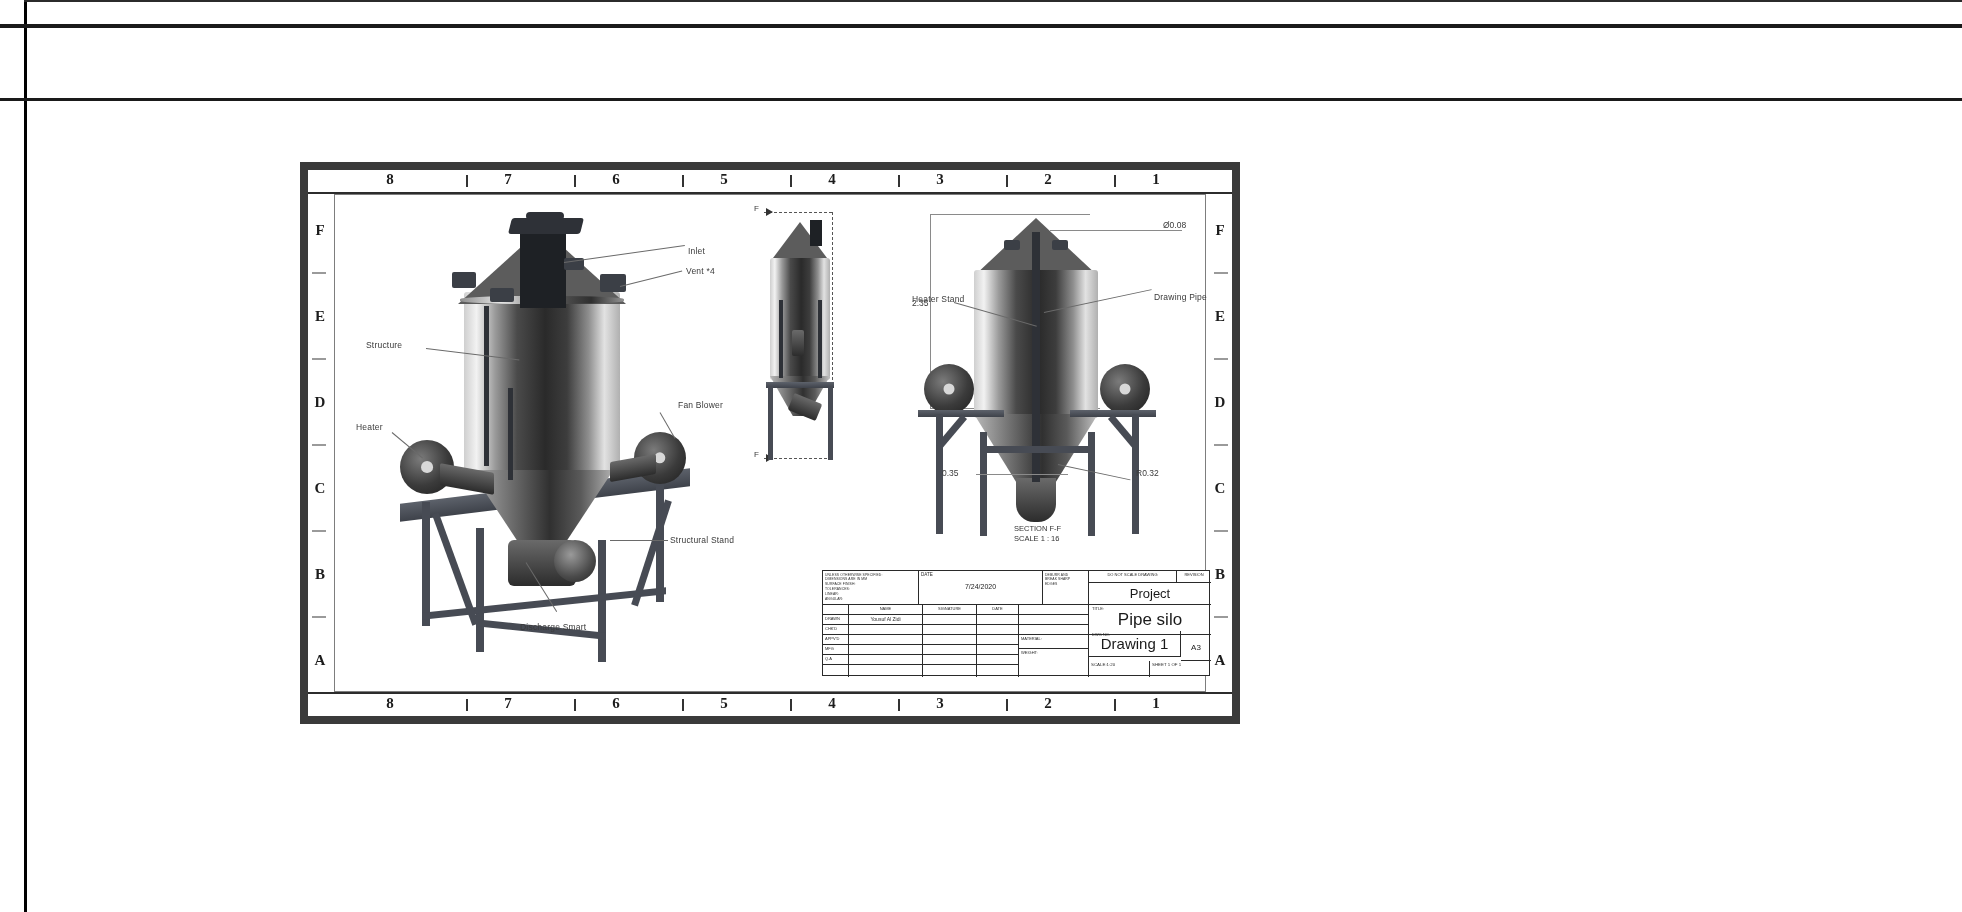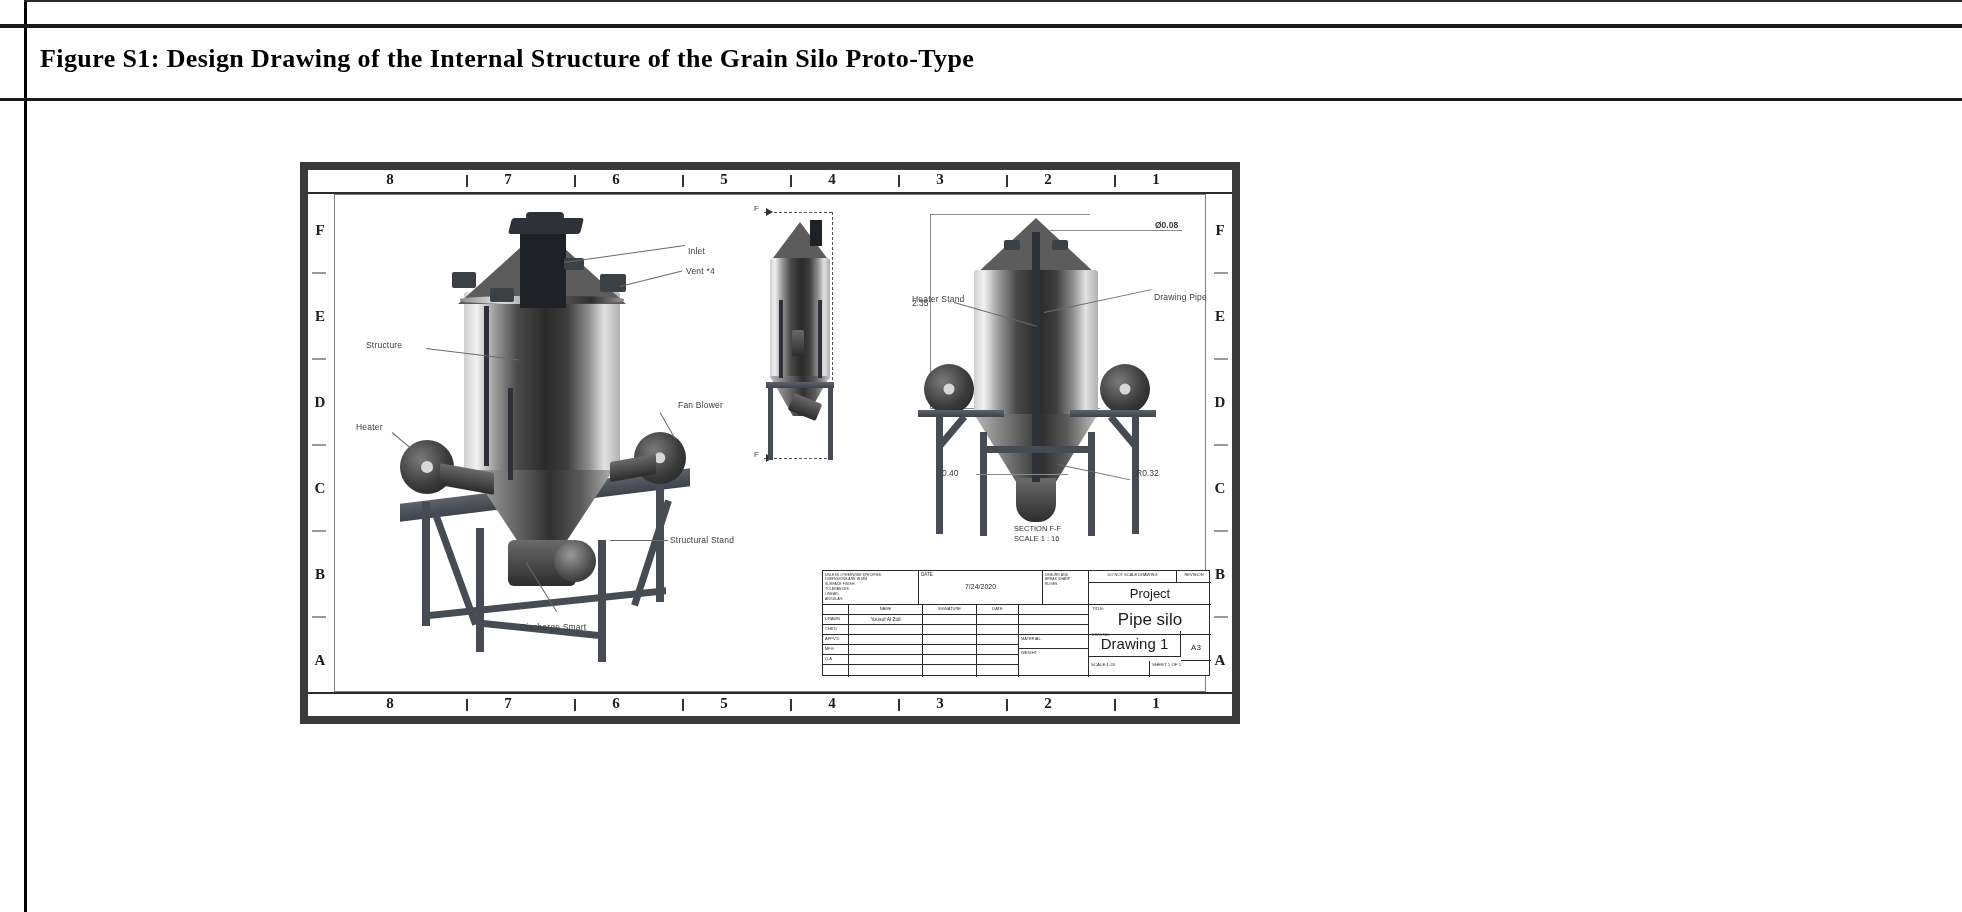--- a/index.html
+++ b/index.html
@@ -95,21 +95,20 @@
 </head>
 <body>
 
 <div class="page">
 
   <div class="doc-left-rule"></div>
   <div class="doc-top-rule"></div>
   <div class="caption-top-rule"></div>
   <div class="caption-bottom-rule"></div>
 
-  <div class="caption">Figure S1: Design Drawing of the Internal Structure of the Grain Silo Proto-Type</div>
 
   <div class="cad">
    <div class="cad-inner">
 
     <div class="zone-strip top">
       <span class="z" style="left:82px">8</span>
       <span class="ztick" style="left:158px"></span>
       <span class="z" style="left:200px">7</span>
       <span class="ztick" style="left:266px"></span>
       <span class="z" style="left:308px">6</span>
@@ -260,21 +259,21 @@
     </div>
 
     <div class="view" style="left:600px;top:26px;width:300px;height:360px;">
 
       <div class="dimline" style="left:22px;top:18px;width:1px;height:194px;"></div>
       <div class="dimline" style="left:22px;top:18px;width:160px;height:1px;"></div>
       <div class="dimline" style="left:22px;top:212px;width:170px;height:1px;"></div>
       <div class="dimtxt" style="left:4px;top:102px;">2.35</div>
 
       <div class="dimline" style="left:142px;top:34px;width:132px;height:1px;"></div>
-      <div class="dimtxt" style="left:247px;top:24px;font-weight:bold;">Ø0.08</div>
+      <div class="dimtxt" style="left:255px;top:24px;">Ø0.08</div>
 
       <div class="cone-top" style="left:66px;top:22px;width:124px;height:58px;"></div>
       <div class="silo-body" style="left:66px;top:74px;width:124px;height:148px;"></div>
       <div class="cone-bot" style="left:66px;top:218px;width:124px;height:76px;"></div>
       <div class="duct" style="left:108px;top:282px;width:40px;height:44px;border-radius:0 0 18px 18px;"></div>
 
       <div class="dark" style="left:124px;top:36px;width:8px;height:250px;"></div>
       <div class="vent" style="left:96px;top:44px;width:16px;height:10px;"></div>
       <div class="vent" style="left:144px;top:44px;width:16px;height:10px;"></div>
 
@@ -296,21 +295,21 @@
       <div class="steel" style="left:40px;top:216px;width:7px;height:40px;transform:rotate(40deg);"></div>
       <div class="steel" style="left:212px;top:216px;width:7px;height:40px;transform:rotate(-40deg);"></div>
 
       <div class="lead" style="left:46px;top:106px;width:86px;transform:rotate(16deg);"></div>
       <div class="lbl" style="left:4px;top:98px;">Heater Stand</div>
 
       <div class="lead" style="left:136px;top:116px;width:110px;transform:rotate(-12deg);"></div>
       <div class="lbl" style="left:246px;top:96px;">Drawing Pipe</div>
 
       <div class="dimline" style="left:68px;top:278px;width:92px;height:1px;"></div>
-      <div class="dimtxt" style="left:34px;top:272px;">0.40</div>
+      <div class="dimtxt" style="left:34px;top:272px;">0.35</div>
 
       <div class="lead" style="left:150px;top:268px;width:74px;transform:rotate(12deg);"></div>
       <div class="dimtxt" style="left:228px;top:272px;">R0.32</div>
 
       <div class="sec-note" style="left:106px;top:328px;">SECTION F-F
 SCALE 1 : 16</div>
     </div>
 
     <div class="tblock">
 

